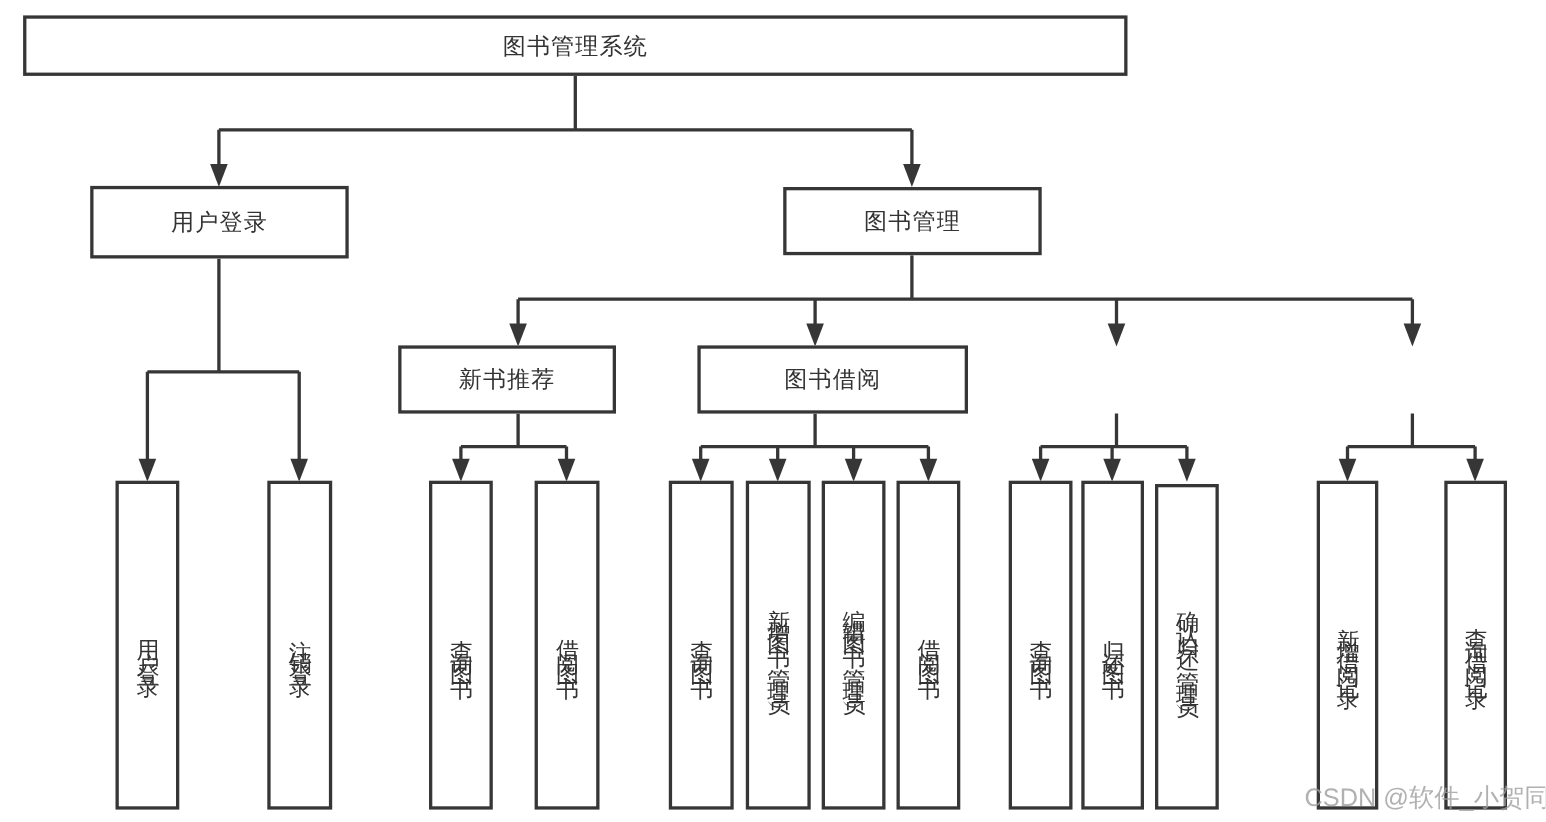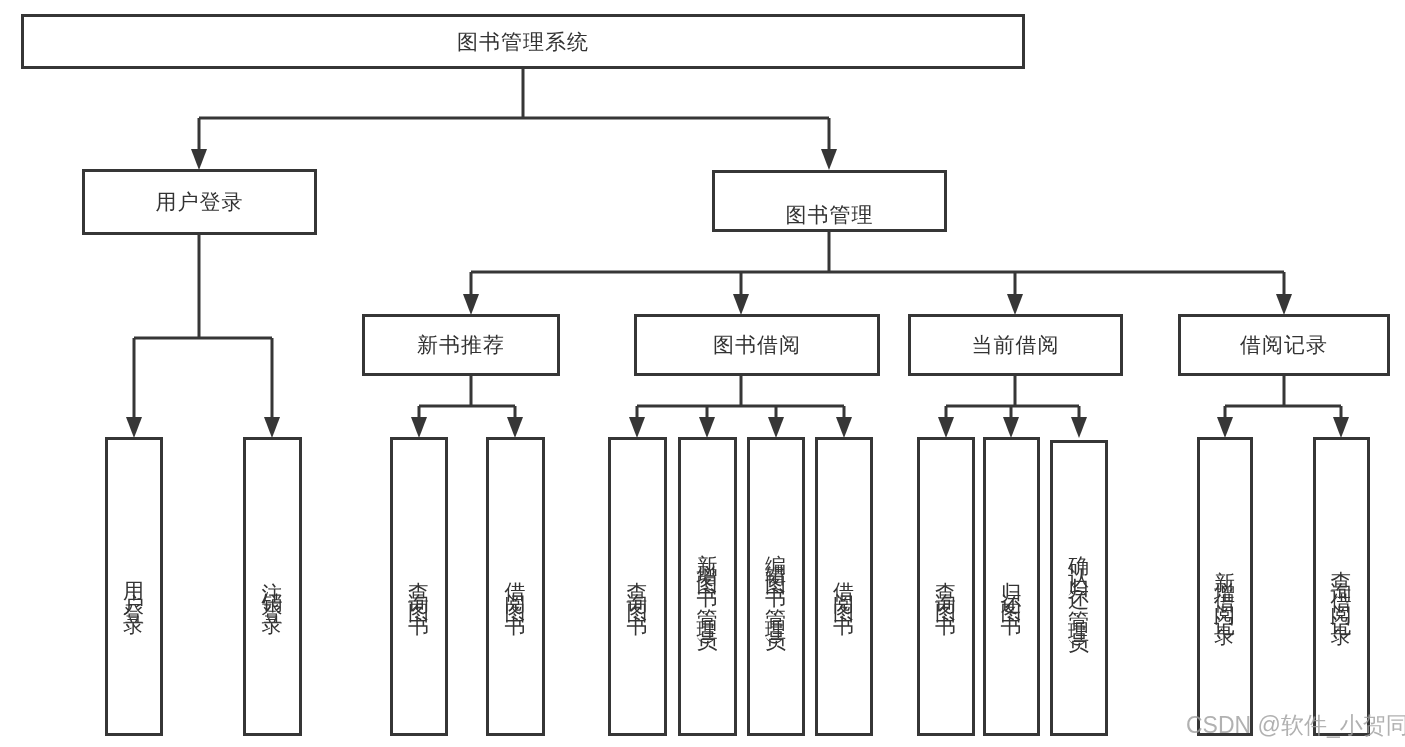--- a/index.html
+++ b/index.html
@@ -85,35 +85,29 @@
     </g>
   </svg>
 
   <div class="node" style="left:21px; top:14px; width:1004px; height:55px;">
     <span>图书管理系统</span>
   </div>
 
   <div class="node" style="left:82px; top:169px; width:235px; height:66px;">
     <span>用户登录</span>
   </div>
-  <div class="node" style="left:712px; top:170px; width:235px; height:62px;align-items:flex-end;">
+  <div class="node" style="left:712px; top:170px; width:235px; height:62px;">
     <span>图书管理</span>
   </div>
 
   <div class="node" style="left:362px; top:314px; width:198px; height:62px;">
     <span>新书推荐</span>
   </div>
   <div class="node" style="left:634px; top:314px; width:246px; height:62px;">
     <span>图书借阅</span>
-  </div>
-  <div class="node" style="left:908px; top:314px; width:215px; height:62px;">
-    <span>当前借阅</span>
-  </div>
-  <div class="node" style="left:1178px; top:314px; width:212px; height:62px;">
-    <span>借阅记录</span>
   </div>
 
   <div class="node leaf" style="left:105px; top:437px; width:58px; height:299px;">
     <span class="vtext">用户登录</span>
   </div>
   <div class="node leaf" style="left:243px; top:437px; width:59px; height:299px;">
     <span class="vtext">注销登录</span>
   </div>
 
   <div class="node leaf" style="left:390px; top:437px; width:58px; height:299px;">

